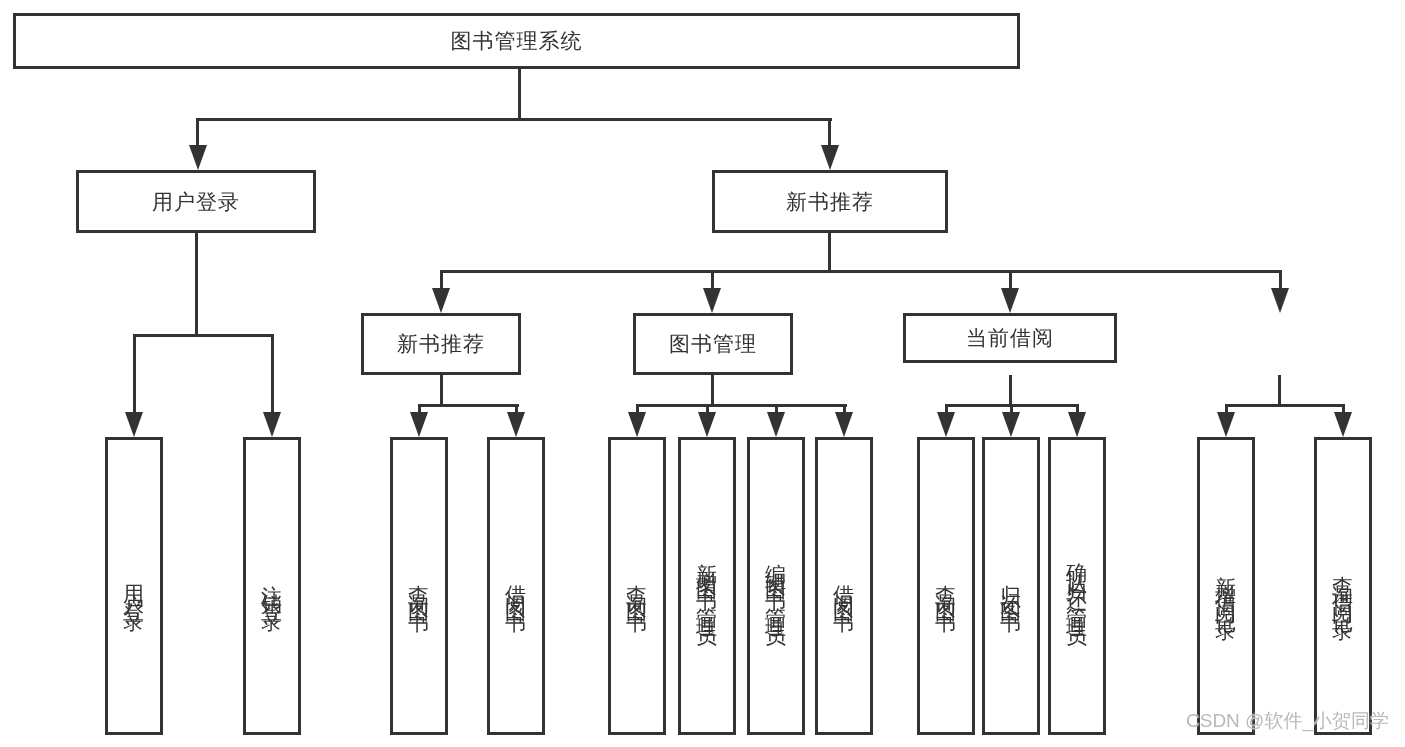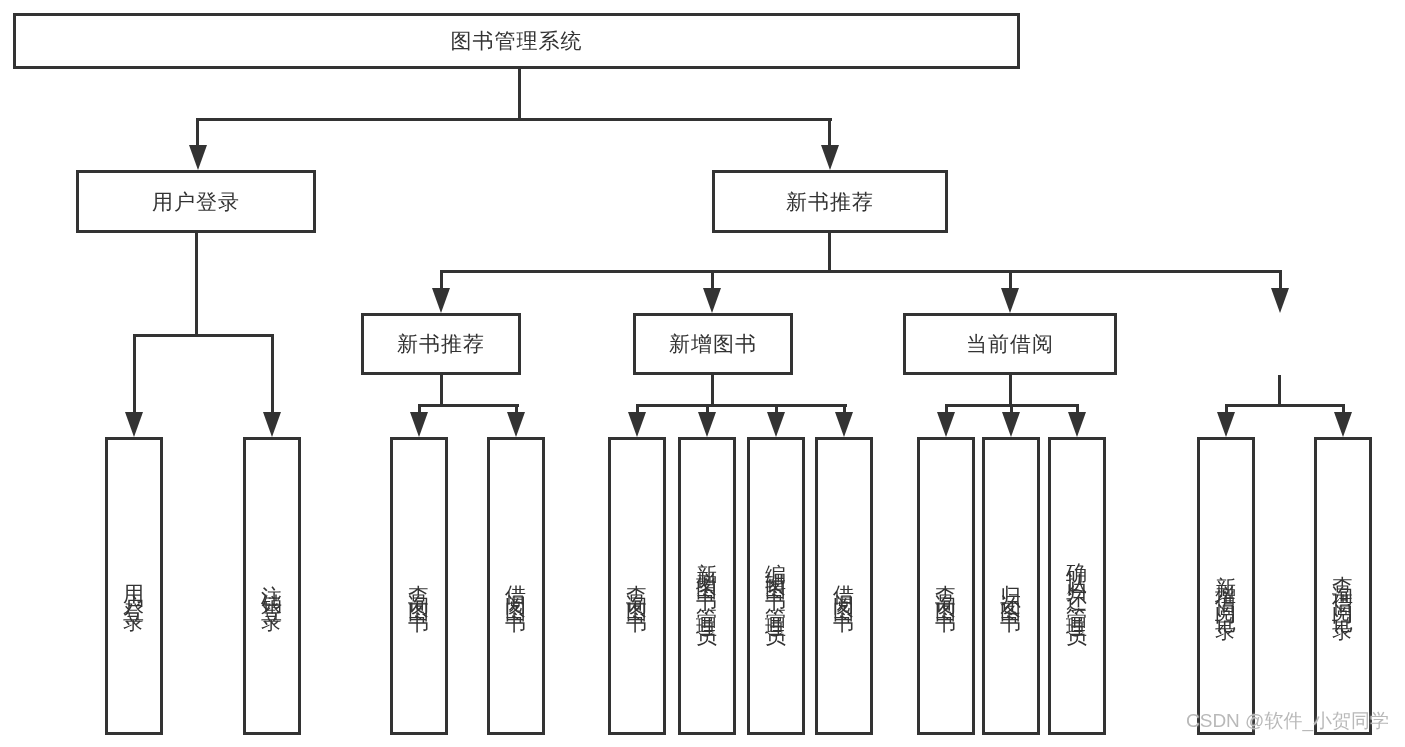--- a/index.html
+++ b/index.html
@@ -109,23 +109,23 @@
   <i class="arrow" style="left:703px;top:288px"></i>
   <i class="vl" style="left:1009px;top:270px;height:20px"></i>
   <i class="arrow" style="left:1001px;top:288px"></i>
   <i class="vl" style="left:1279px;top:270px;height:20px"></i>
   <i class="arrow" style="left:1271px;top:288px"></i>
 
   <div class="node" style="left:361px;top:313px;width:160px;height:62px">
     <span>新书推荐</span>
   </div>
   <div class="node" style="left:633px;top:313px;width:160px;height:62px">
-    <span>新增图书</span>
-  </div>
-  <div class="node" style="left:903px;top:313px;width:214px;height:62px">
+    <span>图书管理</span>
+  </div>
+  <div class="node" style="left:903px;top:313px;width:214px;height:50px">
     <span>当前借阅</span>
   </div>
 
   <i class="vl" style="left:440px;top:375px;height:32px"></i>
   <i class="hl" style="left:418px;top:404px;width:101px"></i>
   <i class="vl" style="left:418px;top:404px;height:12px"></i>
   <i class="arrow" style="left:410px;top:412px"></i>
   <i class="vl" style="left:515px;top:404px;height:12px"></i>
   <i class="arrow" style="left:507px;top:412px"></i>
 

